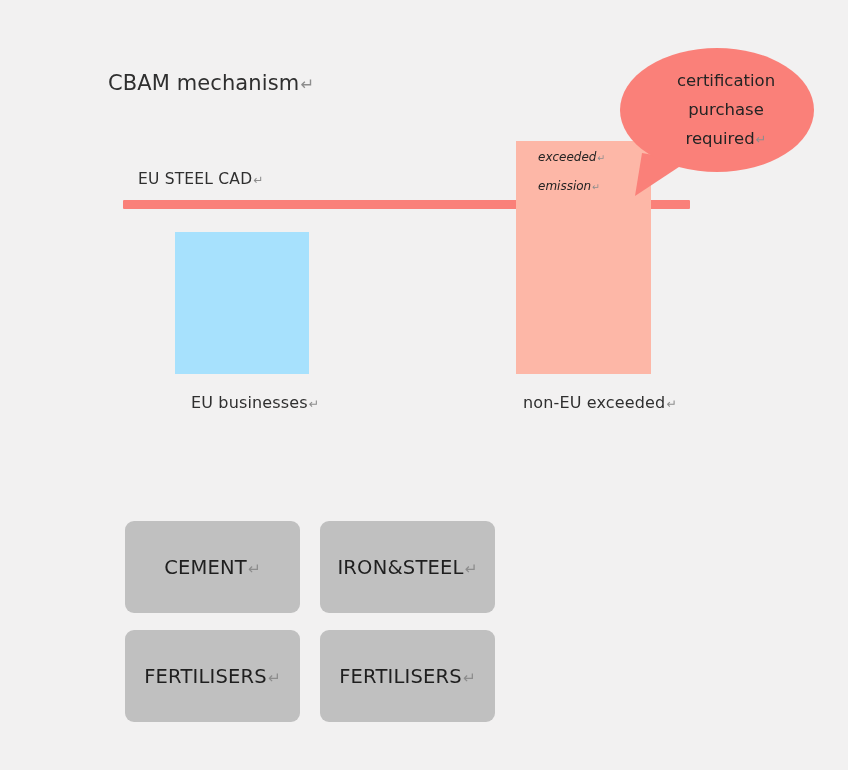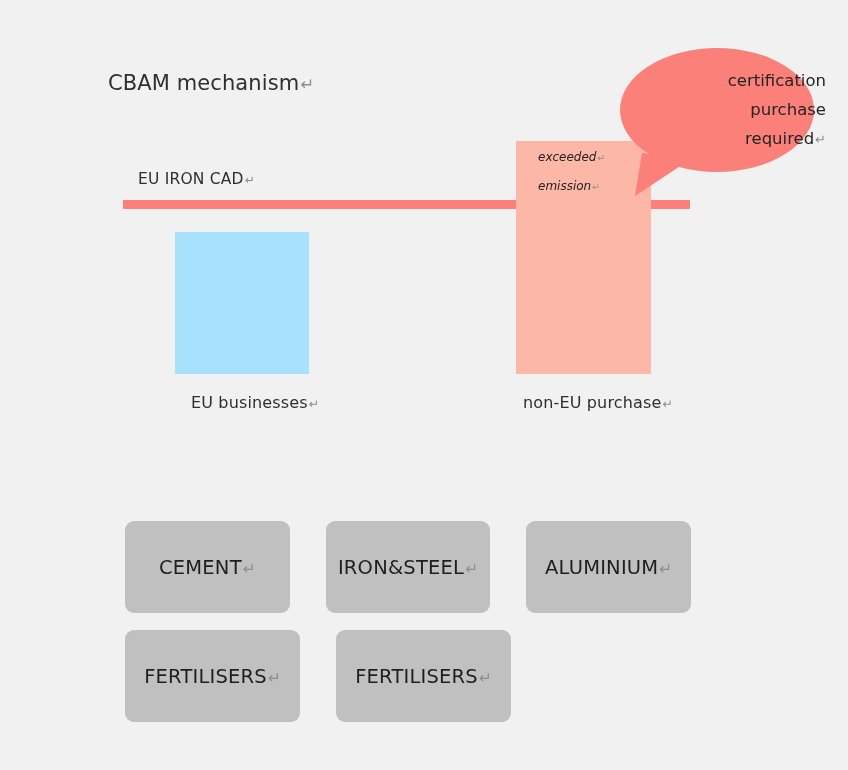--- a/index.html
+++ b/index.html
@@ -115,36 +115,36 @@
     top: 28px;
     width: 228px;
     height: 180px;
   }
   .bubble-wrap svg { display:block; }
   .bubble-text {
     position: absolute;
     left: 14px;
     top: 38px;
     width: 200px;
-    text-align: right;
+    text-align: center;
     font-size: 16.5px;
     line-height: 29px;
     color: #242424;
   }
 
   
   .sector-grid {
     position: absolute;
     left: 125px;
     top: 521px;
     width: 566px;
   }
   .sector-row {
     display: flex;
-    gap: 36px;
+    gap: 20px;
     margin-bottom: 17px;
   }
   .sector-box {
     width: 175px;
     height: 92px;
     background: #c0c0c0;
     border-radius: 9px;
     display: flex;
     align-items: center;
     justify-content: center;
@@ -157,33 +157,33 @@
     white-space: nowrap;
   }
 </style>
 </head>
 <body>
 
 <div class="canvas">
 
   <div class="title-main"><span>CBAM mechanism</span><span class="ret">↵</span></div>
 
-  <div class="cad-label"><span>EU IRON CAD</span><span class="ret">↵</span></div>
+  <div class="cad-label"><span>EU STEEL CAD</span><span class="ret">↵</span></div>
   <div class="cad-line"></div>
 
   <div class="bar-blue"></div>
   <div class="bar-pink"></div>
 
   <div class="exceed-text">
     <div><span>exceeded</span><span class="ret">↵</span></div>
     <div><span>emission</span><span class="ret">↵</span></div>
   </div>
 
   <div class="bar-caption blue-cap"><span>EU businesses</span><span class="ret">↵</span></div>
-  <div class="bar-caption pink-cap"><span>non-EU purchase</span><span class="ret">↵</span></div>
+  <div class="bar-caption pink-cap"><span>non-EU exceeded</span><span class="ret">↵</span></div>
 
   <div class="bubble-wrap">
     <svg width="228" height="180" viewBox="0 0 228 180">
       <path d="M 30 125 L 23 168 L 76 133 Z" fill="#fa8079"></path>
       <ellipse cx="105" cy="82" rx="97" ry="62" fill="#fa8079"></ellipse>
     </svg>
     <div class="bubble-text">
       <div>certification</div>
       <div>purchase</div>
       <div><span>required</span><span class="ret">↵</span></div>
@@ -192,23 +192,20 @@
 
 
   <div class="sector-grid">
     <div class="sector-row">
       <div class="sector-box">
         <span class="sector-label"><span>CEMENT</span><span class="ret">↵</span></span>
       </div>
       <div class="sector-box">
         <span class="sector-label"><span>IRON&amp;STEEL</span><span class="ret">↵</span></span>
       </div>
-      <div class="sector-box">
-        <span class="sector-label"><span>ALUMINIUM</span><span class="ret">↵</span></span>
-      </div>
     </div>
     <div class="sector-row">
       <div class="sector-box">
         <span class="sector-label"><span>FERTILISERS</span><span class="ret">↵</span></span>
       </div>
       <div class="sector-box">
         <span class="sector-label"><span>FERTILISERS</span><span class="ret">↵</span></span>
       </div>
     </div>
   </div>

